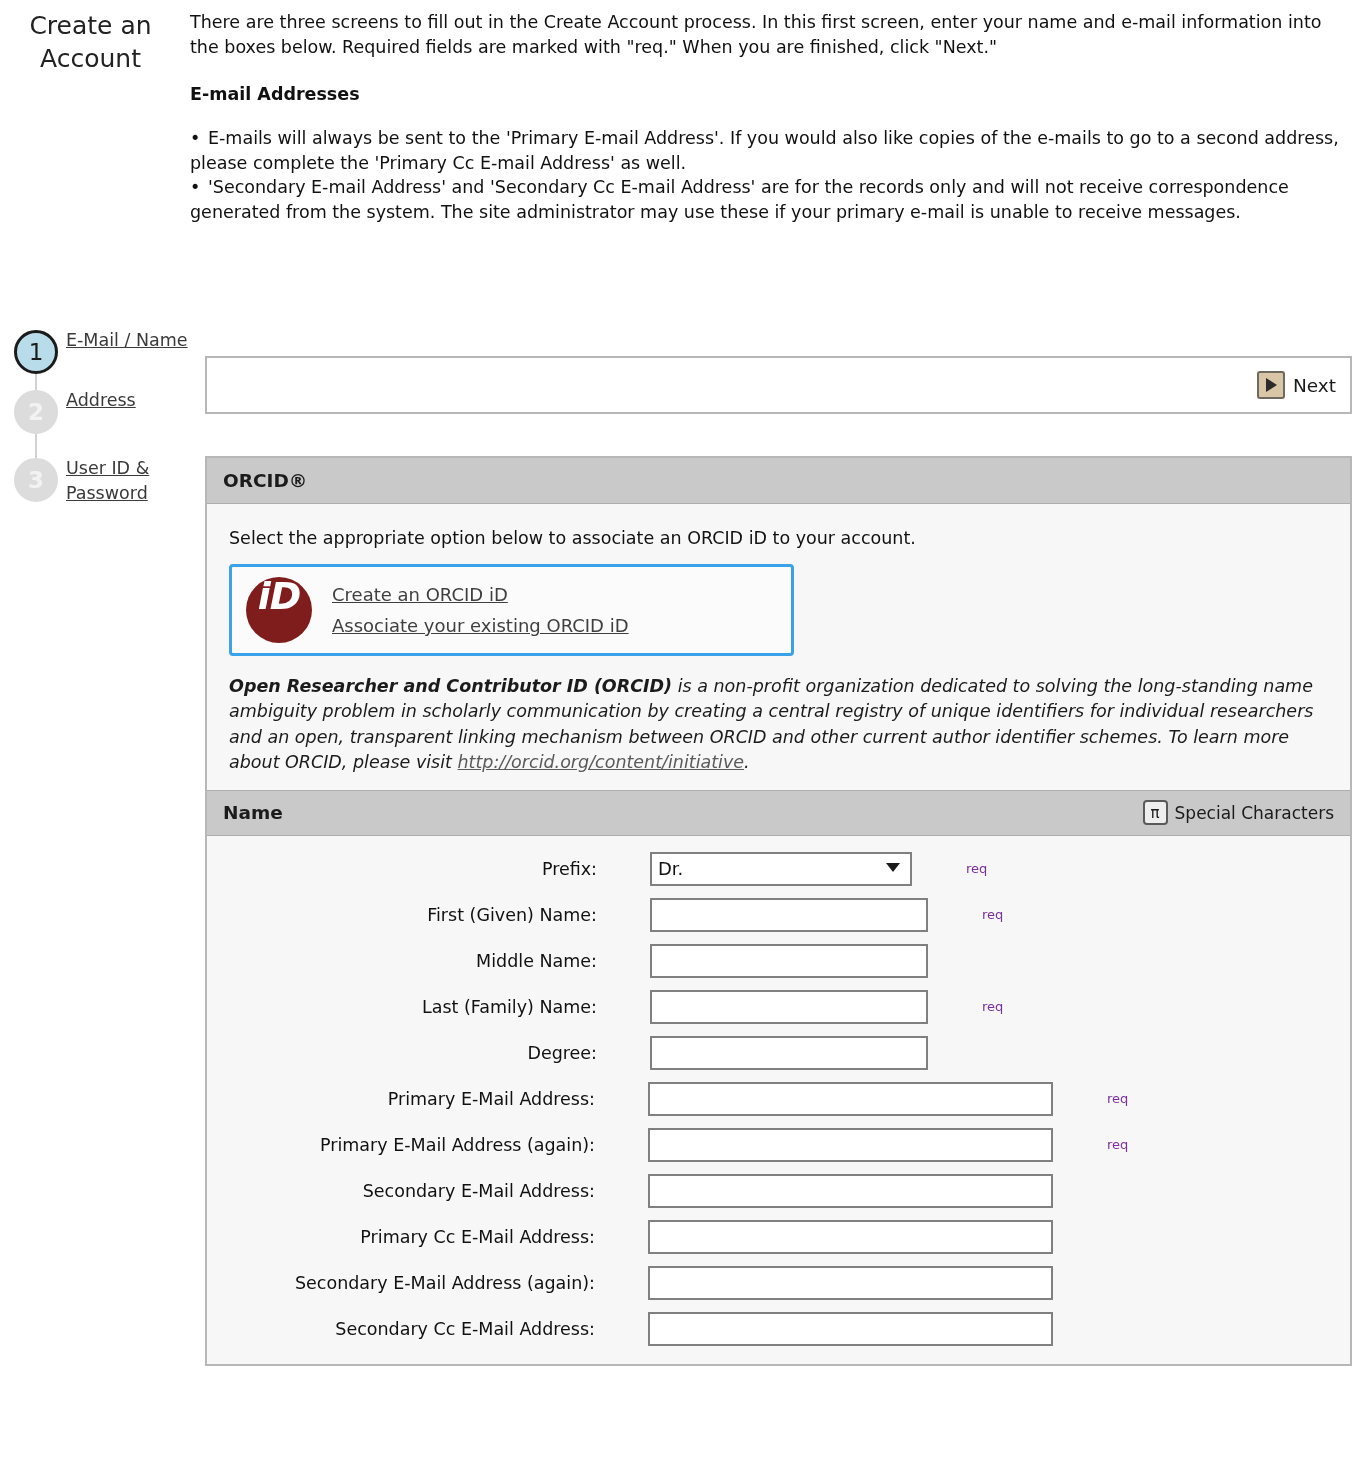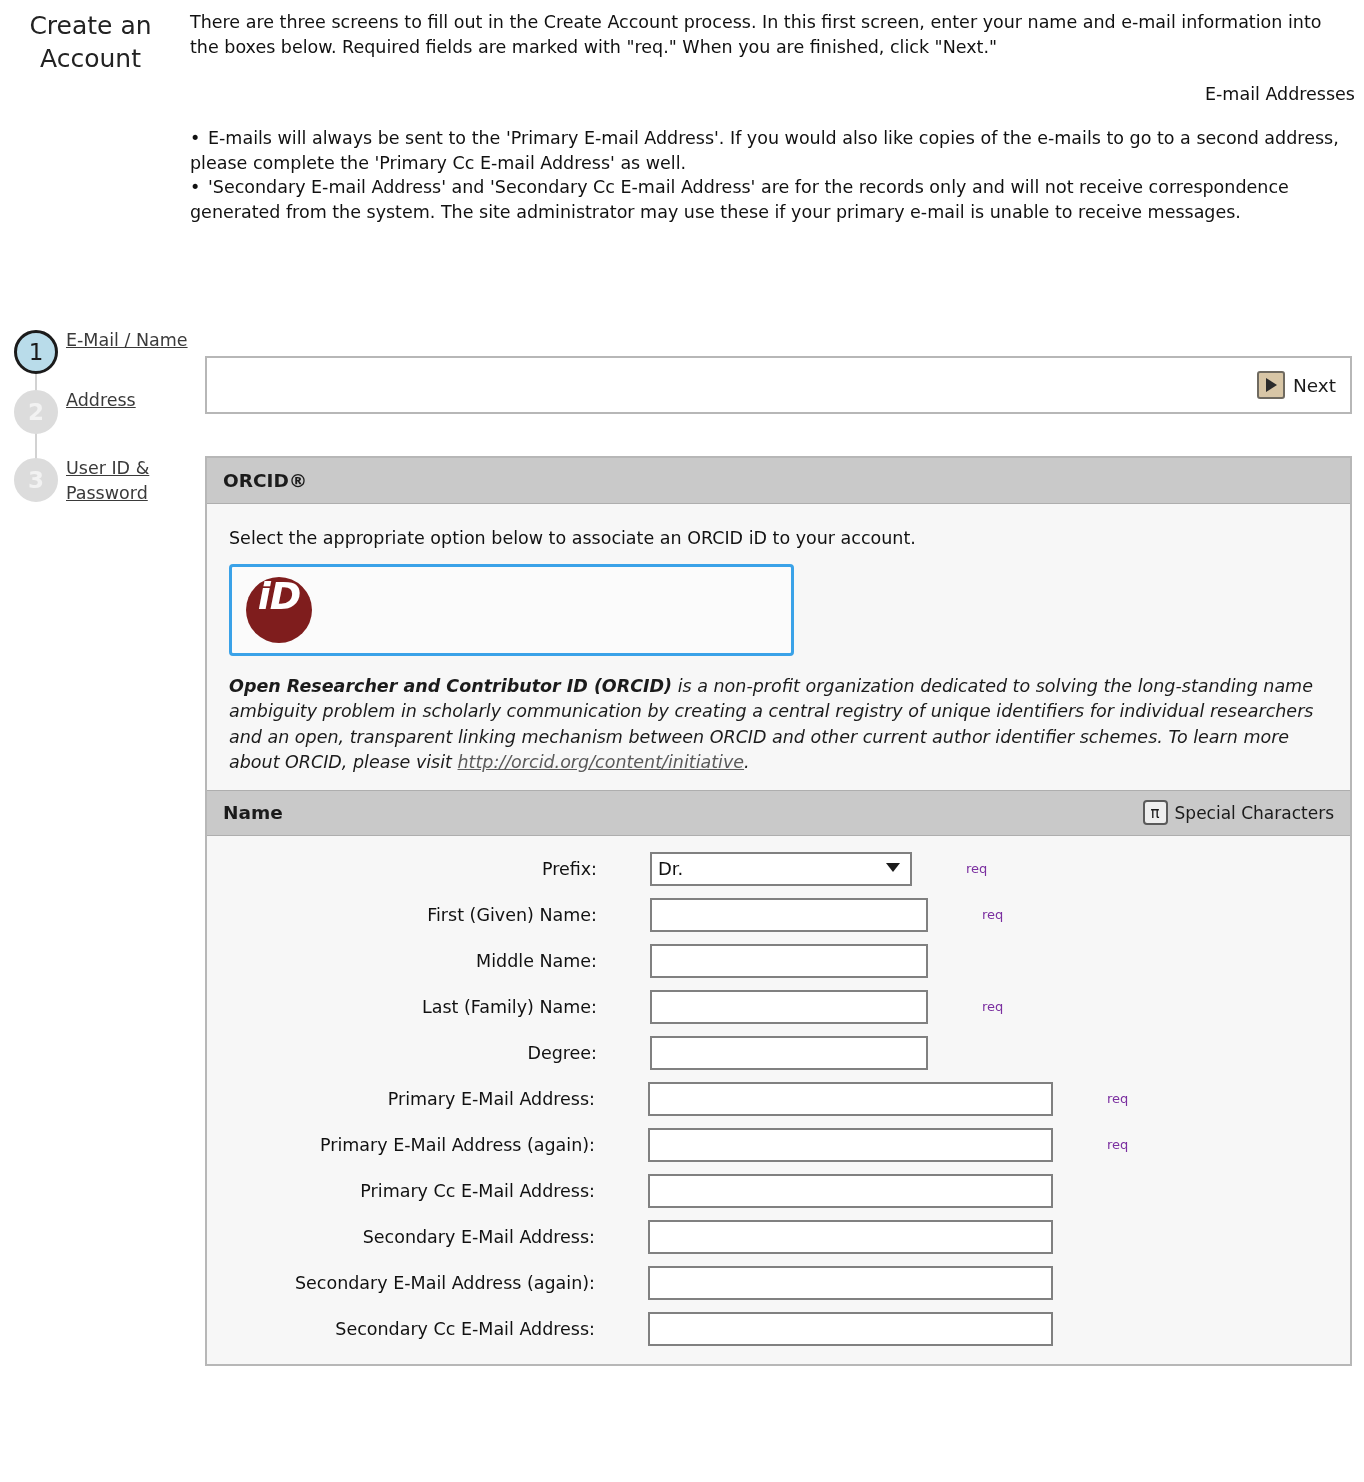--- a/index.html
+++ b/index.html
@@ -33,24 +33,23 @@
     width: 1165px;
   }
   .intro-p {
     font-size: 17.5px;
     line-height: 1.42;
     color: #111;
     margin: 0 0 24px 0;
   }
   .intro-h {
     font-size: 17.5px;
-    font-weight: normal;
+    font-weight: bold;
     color: #111;
     margin: 0 0 22px 0;
-    text-align: right;
   }
   .bullet-block {
     font-size: 17.5px;
     line-height: 1.42;
     color: #111;
     margin: 0;
   }
   .bullet-line { margin: 0; }
   .bdot { display: inline-block; width: 18px; }
 
@@ -352,20 +351,24 @@
   <div class="panel-header">
     <span class="panel-header-title">ORCID®</span>
   </div>
 
   <div class="panel-body">
     <div class="orcid-lead">Select the appropriate option below to associate an ORCID iD to your account.</div>
 
     <div class="orcid-box">
       <span class="orcid-logo">
         <span class="orcid-logo-text">iD</span>
+      </span>
+      <span class="orcid-links">
+        <a class="orcid-link">Create an ORCID iD</a>
+        <a class="orcid-link">Associate your existing ORCID iD</a>
       </span>
     </div>
 
     <div class="orcid-desc">
       <b>Open Researcher and Contributor ID (ORCID)</b><span> is a non-profit organization dedicated to solving the long-standing name ambiguity problem in scholarly communication by creating a central registry of unique identifiers for individual researchers and an open, transparent linking mechanism between ORCID and other current author identifier schemes. To learn more about ORCID, please visit </span><a class="orcid-url">http://orcid.org/content/initiative</a><span>.</span>
     </div>
   </div>
 
   <div class="panel-header section-divider-top">
     <span class="panel-header-title">Name</span>
@@ -416,26 +419,26 @@
       <span class="req">req</span>
     </div>
 
     <div class="frow g-email">
       <span class="flabel">Primary E-Mail Address (again):</span>
       <input class="finput" type="text" value="" style="">
       <span class="req">req</span>
     </div>
 
     <div class="frow g-email">
+      <span class="flabel">Secondary E-Mail Address:</span>
+      <input class="finput" type="text" value="" style="">
+    </div>
+
+    <div class="frow g-email">
       <span class="flabel">Primary Cc E-Mail Address:</span>
-      <input class="finput" type="text" value="" style="">
-    </div>
-
-    <div class="frow g-email">
-      <span class="flabel">Secondary E-Mail Address:</span>
       <input class="finput" type="text" value="" style="">
     </div>
 
     <div class="frow g-email">
       <span class="flabel">Secondary E-Mail Address (again):</span>
       <input class="finput" type="text" value="" style="">
     </div>
 
     <div class="frow g-email" style="margin-bottom:4px">
       <span class="flabel">Secondary Cc E-Mail Address:</span>

